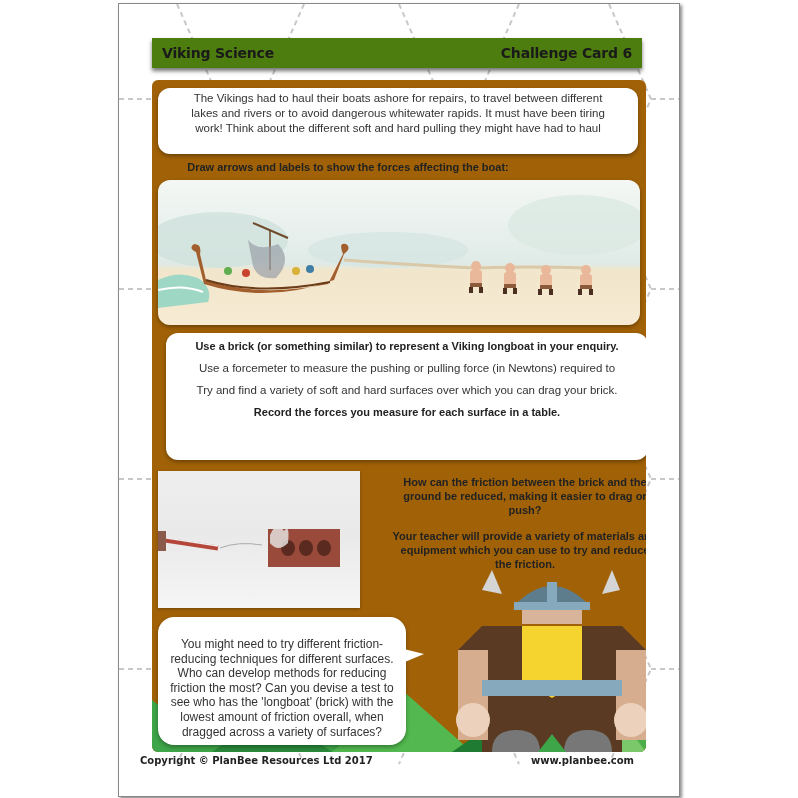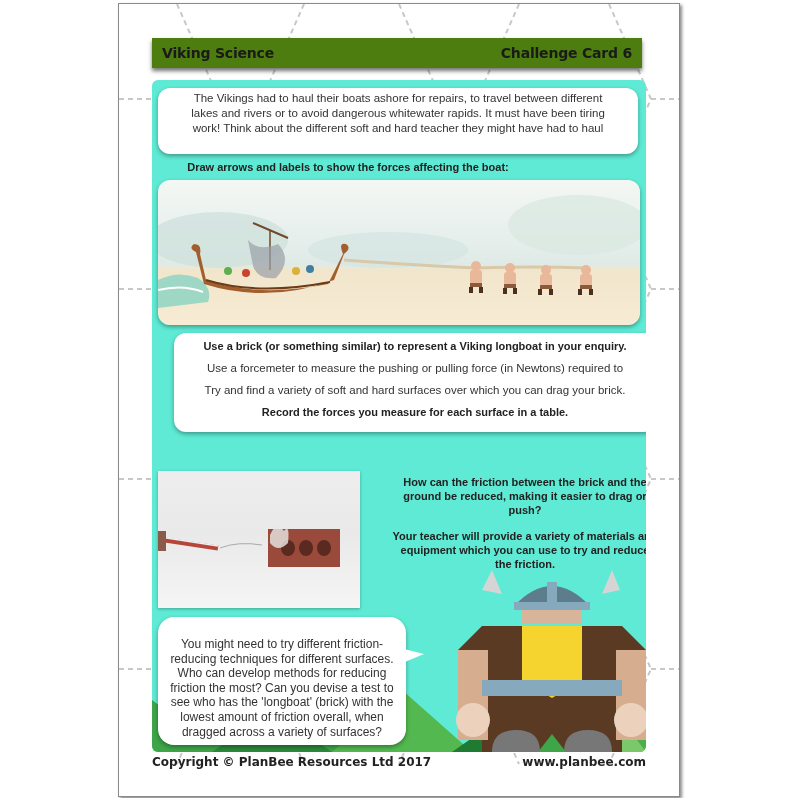--- a/index.html
+++ b/index.html
@@ -14,41 +14,41 @@
   }
   .hexbg { position: absolute; left: 0; top: 0; width: 560px; height: 792px; }
   .header-bar {
     position: absolute; left: 152px; top: 38px; width: 490px; height: 30px;
     background: #4d7c0f; box-shadow: 0 3px 4px rgba(0,0,0,0.55);
     display: flex; justify-content: space-between; align-items: center; padding: 0 10px; box-sizing: border-box;
   }
   .header-bar span { font-family: "DejaVu Sans", sans-serif; font-weight: bold; font-size: 14px; color: #1a1a1a; letter-spacing: -0.2px; }
   .yellow-panel {
     position: absolute; left: 152px; top: 80px; width: 494px; height: 672px;
-    background: #5eead4; border-radius: 6px; overflow: hidden;
+    background: #a16207; border-radius: 6px; overflow: hidden;
   }
   .card {
     position: absolute; background: #fff; border-radius: 12px;
     box-shadow: 0 2px 4px rgba(0,0,0,0.35);
   }
   .intro { left: 6px; top: 8px; width: 480px; height: 66px; font-size: 11.5px; text-align: center; line-height: 15px; padding-top: 3px; box-sizing: border-box; color: #333; }
   .instruction { position: absolute; left: 0; width: 392px; top: 81px; text-align: center; font-weight: bold; font-size: 11px; color: #222; }
   .scene { left: 6px; top: 100px; width: 482px; height: 145px; overflow: hidden;
     background: linear-gradient(#f4f7f4 0%, #e6efec 40%, #dfeae6 58%, #f1e6cc 62%, #f7ecd3 100%); }
-  .enquiry { left: 22px; top: 253px; width: 482px; height: 99px; text-align: center; font-size: 11.5px; color: #333; padding-top: 6px; box-sizing: border-box; }
+  .enquiry { left: 14px; top: 253px; width: 482px; height: 127px; text-align: center; font-size: 11.5px; color: #333; padding-top: 6px; box-sizing: border-box; }
   .enquiry p { margin: 0 0 8px 0; line-height: 14px; }
   .enquiry .b { font-weight: bold; font-size: 11px; color: #222; }
   .photo { position: absolute; left: 6px; top: 391px; width: 202px; height: 137px;
     background: linear-gradient(#eeeeee 0%, #e9e9e9 45%, #f5f5f5 100%); box-shadow: 0 1px 3px rgba(0,0,0,0.3); overflow: hidden; }
   .question { position: absolute; left: 220px; top: 395px; width: 268px; text-align: center; font-weight: bold; font-size: 11px; line-height: 14px; color: #222; margin-left: 19px; }
   .question p { margin: 0 0 12px 0; }
   .speech { left: 6px; top: 537px; width: 248px; height: 128px; font-size: 12px; text-align: center; line-height: 14.6px; color: #333; padding: 20px 4px 0; box-sizing: border-box; border-radius: 16px; }
   .speech-tail { position: absolute; left: 248px; top: 568px; width: 0; height: 0;
     border-top: 6px solid transparent; border-bottom: 10px solid transparent; border-left: 24px solid #fff; }
-  .footer { position: absolute; left: 152px; top: 755px; width: 494px; display: flex; justify-content: space-between; font-size: 12px; font-weight: bold; color: #222; font-family: "DejaVu Sans", sans-serif; }
+  .footer { position: absolute; left: 140px; top: 755px; width: 494px; display: flex; justify-content: space-between; font-size: 10px; font-weight: bold; color: #222; font-family: "DejaVu Sans", sans-serif; }
 </style>
 </head>
 <body>
 
 <div class="sheet">
   <svg class="hexbg" viewBox="0 0 560 792">
     <g fill="none" stroke="#c8c8c8" stroke-width="2" stroke-dasharray="5 4">
       <path d="M58 0 L100 95 L58 190 L100 285 L58 380 L100 475 L58 570 L100 665 L58 760"></path>
       <path d="M185 0 L143 95 L185 190 L143 285 L185 380 L143 475 L185 570 L143 665 L185 760"></path>
       <path d="M280 0 L322 95 L280 190 L322 285 L280 380 L322 475 L280 570 L322 665 L280 760"></path>
@@ -66,21 +66,21 @@
 <div class="header-bar">
   <span>Viking Science</span>
   <span>Challenge Card 6</span>
 </div>
 
 <div class="yellow-panel">
 
   <div class="card intro">
     <div>The Vikings had to haul their boats ashore for repairs, to travel between different</div>
     <div>lakes and rivers or to avoid dangerous whitewater rapids. It must have been tiring</div>
-    <div>work! Think about the different soft and hard teacher they might have had to haul</div>
+    <div>work! Think about the different soft and hard pulling they might have had to haul</div>
   </div>
 
   <div class="instruction">Draw arrows and labels to show the forces affecting the boat:</div>
 
   <div class="card scene">
     <svg width="482" height="145" viewBox="0 0 482 145">
       <ellipse cx="60" cy="60" rx="70" ry="28" fill="#cfe1dc" opacity="0.8"></ellipse>
       <ellipse cx="230" cy="70" rx="80" ry="18" fill="#d6e6e2" opacity="0.8"></ellipse>
       <ellipse cx="420" cy="45" rx="70" ry="30" fill="#dbe8e2" opacity="0.8"></ellipse>
       <path d="M0 100 Q20 90 40 98 Q55 108 50 122 L0 128 Z" fill="#8fd3c3" opacity="0.85"></path>

